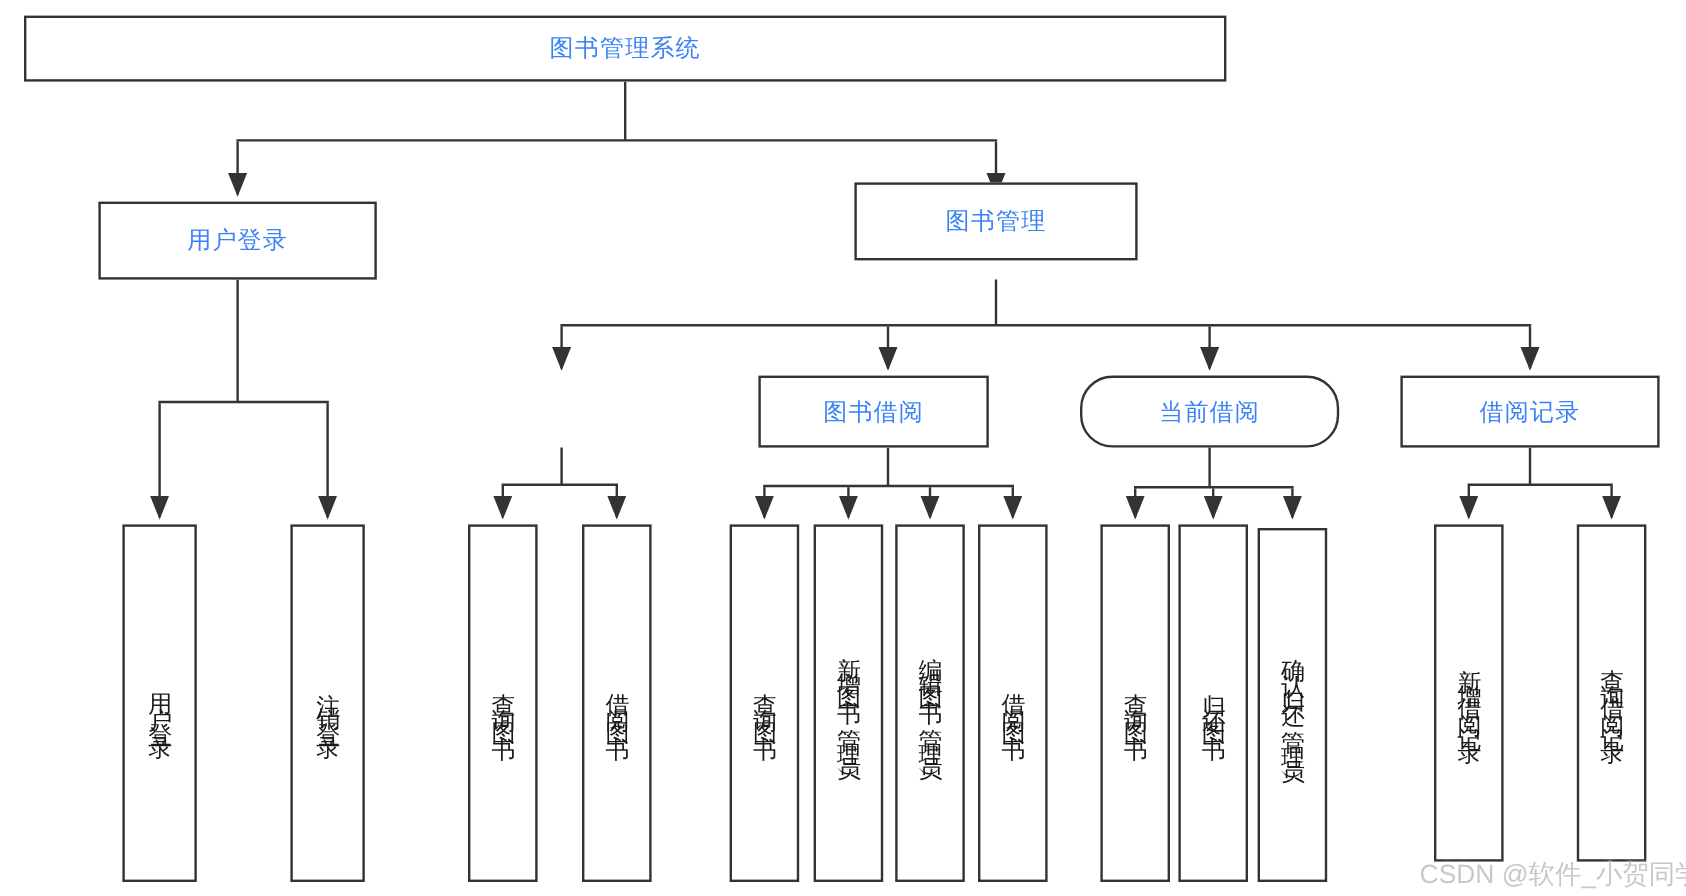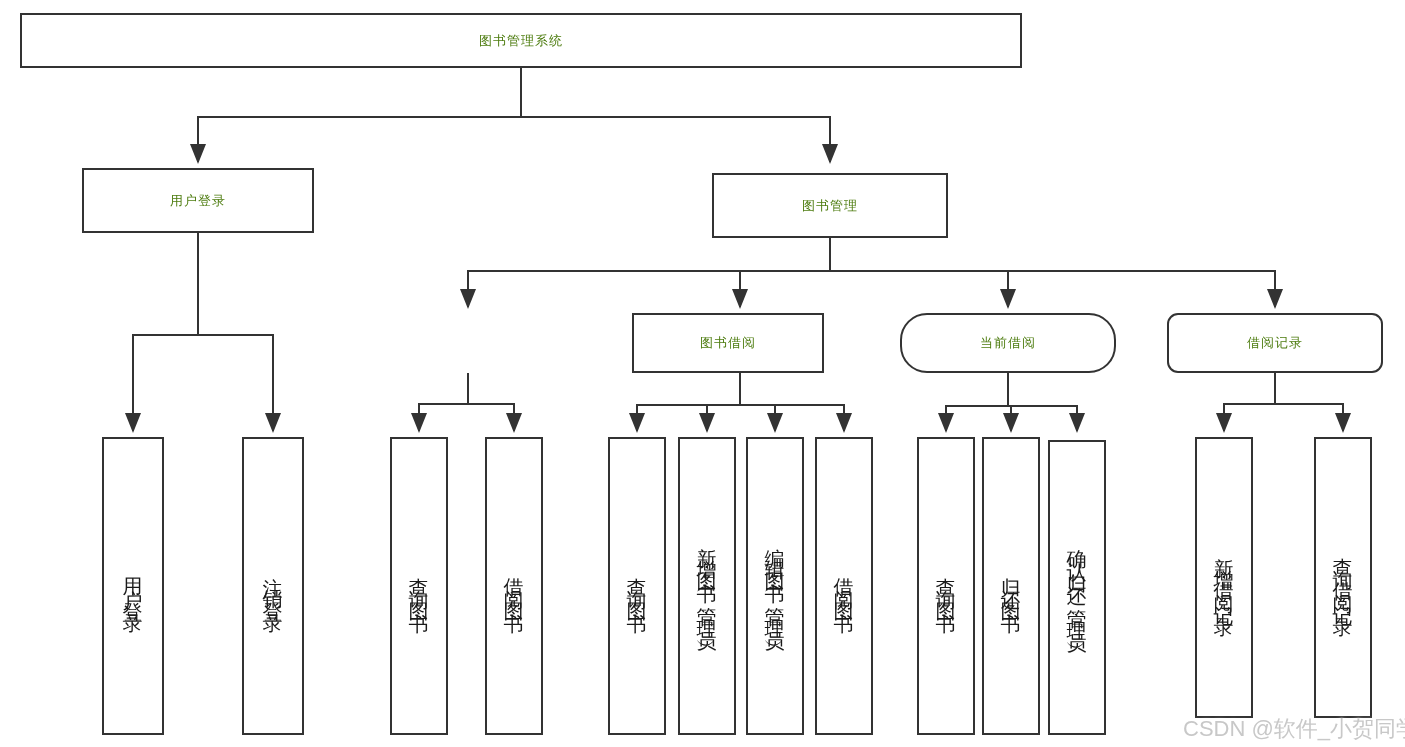--- a/index.html
+++ b/index.html
@@ -16,22 +16,22 @@
     position: absolute;
     box-sizing: border-box;
     border: 2px solid #333333;
     background: #ffffff;
     display: flex;
     align-items: center;
     justify-content: center;
     z-index: 2;
   }
   .hbox span {
-    font-size: 13px;
-    color: #4d7c0f;
+    font-size: 20px;
+    color: #3b82f6;
     letter-spacing: 1px;
     white-space: nowrap;
   }
   .vbox {
     position: absolute;
     box-sizing: border-box;
     border: 2px solid #333333;
     background: #ffffff;
     display: flex;
     align-items: center;
@@ -121,31 +121,31 @@
     </g>
   </svg>
 
   <div class="hbox" style="left:20px; top:13px; width:1002px; height:55px;">
     <span>图书管理系统</span>
   </div>
 
   <div class="hbox" style="left:82px; top:168px; width:232px; height:65px;">
     <span>用户登录</span>
   </div>
-  <div class="hbox" style="left:712px; top:173px; width:236px; height:65px;">
+  <div class="hbox" style="left:712px; top:152px; width:236px; height:65px;">
     <span>图书管理</span>
   </div>
 
   <div class="hbox" style="left:632px; top:313px; width:192px; height:60px;">
     <span>图书借阅</span>
   </div>
   <div class="hbox" style="left:900px; top:313px; width:216px; height:60px;border-radius:27px;">
     <span>当前借阅</span>
   </div>
-  <div class="hbox" style="left:1167px; top:313px; width:216px; height:60px;border-radius:11px;">
+  <div class="hbox" style="left:1167px; top:313px; width:216px; height:60px;">
     <span>借阅记录</span>
   </div>
 
   <div class="vbox" style="left:102px; top:437px; width:62px; height:298px;">
     <span>用户登录</span>
   </div>
   <div class="vbox" style="left:242px; top:437px; width:62px; height:298px;">
     <span>注销登录</span>
   </div>
 

